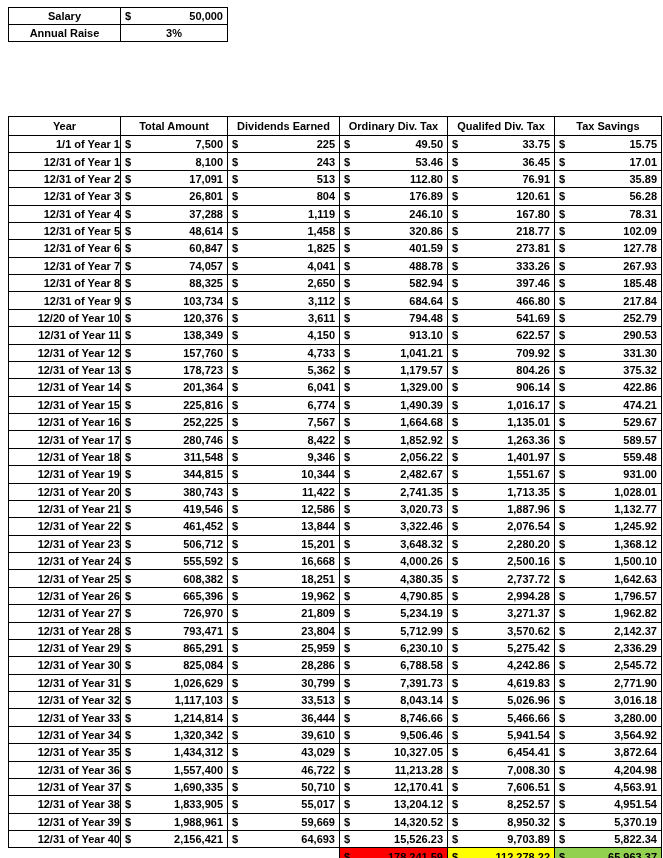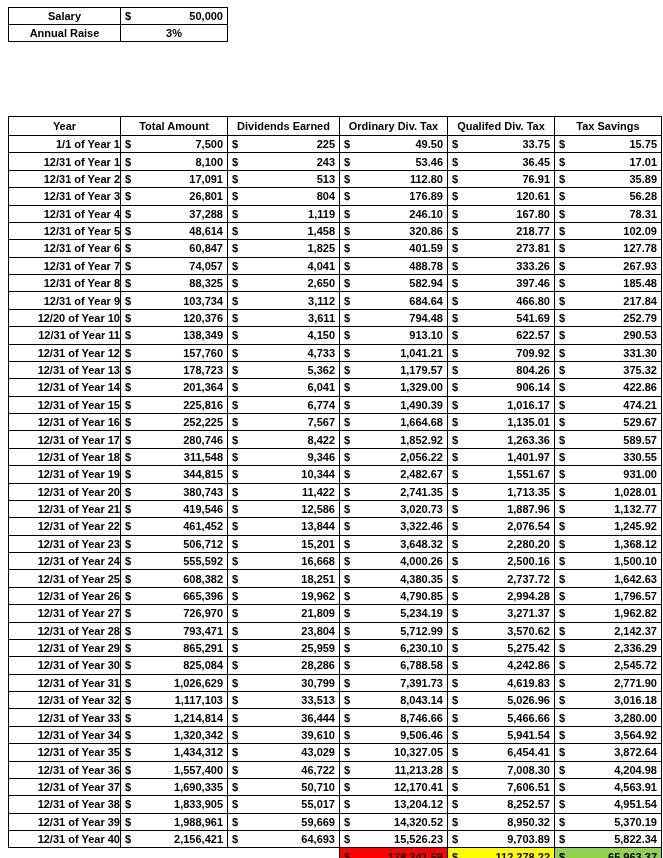--- a/index.html
+++ b/index.html
@@ -713,21 +713,21 @@
           </td>
           <td>
             <div class="money">
               <span class="cur">$</span>
               <span class="val">1,401.97</span>
             </div>
           </td>
           <td>
             <div class="money">
               <span class="cur">$</span>
-              <span class="val">330.55</span>
+              <span class="val">559.48</span>
             </div>
           </td>
         </tr>
         <tr>
           <td class="year-cell">12/31 of Year 19</td>
           <td>
             <div class="money">
               <span class="cur">$</span>
               <span class="val">344,815</span>
             </div>

